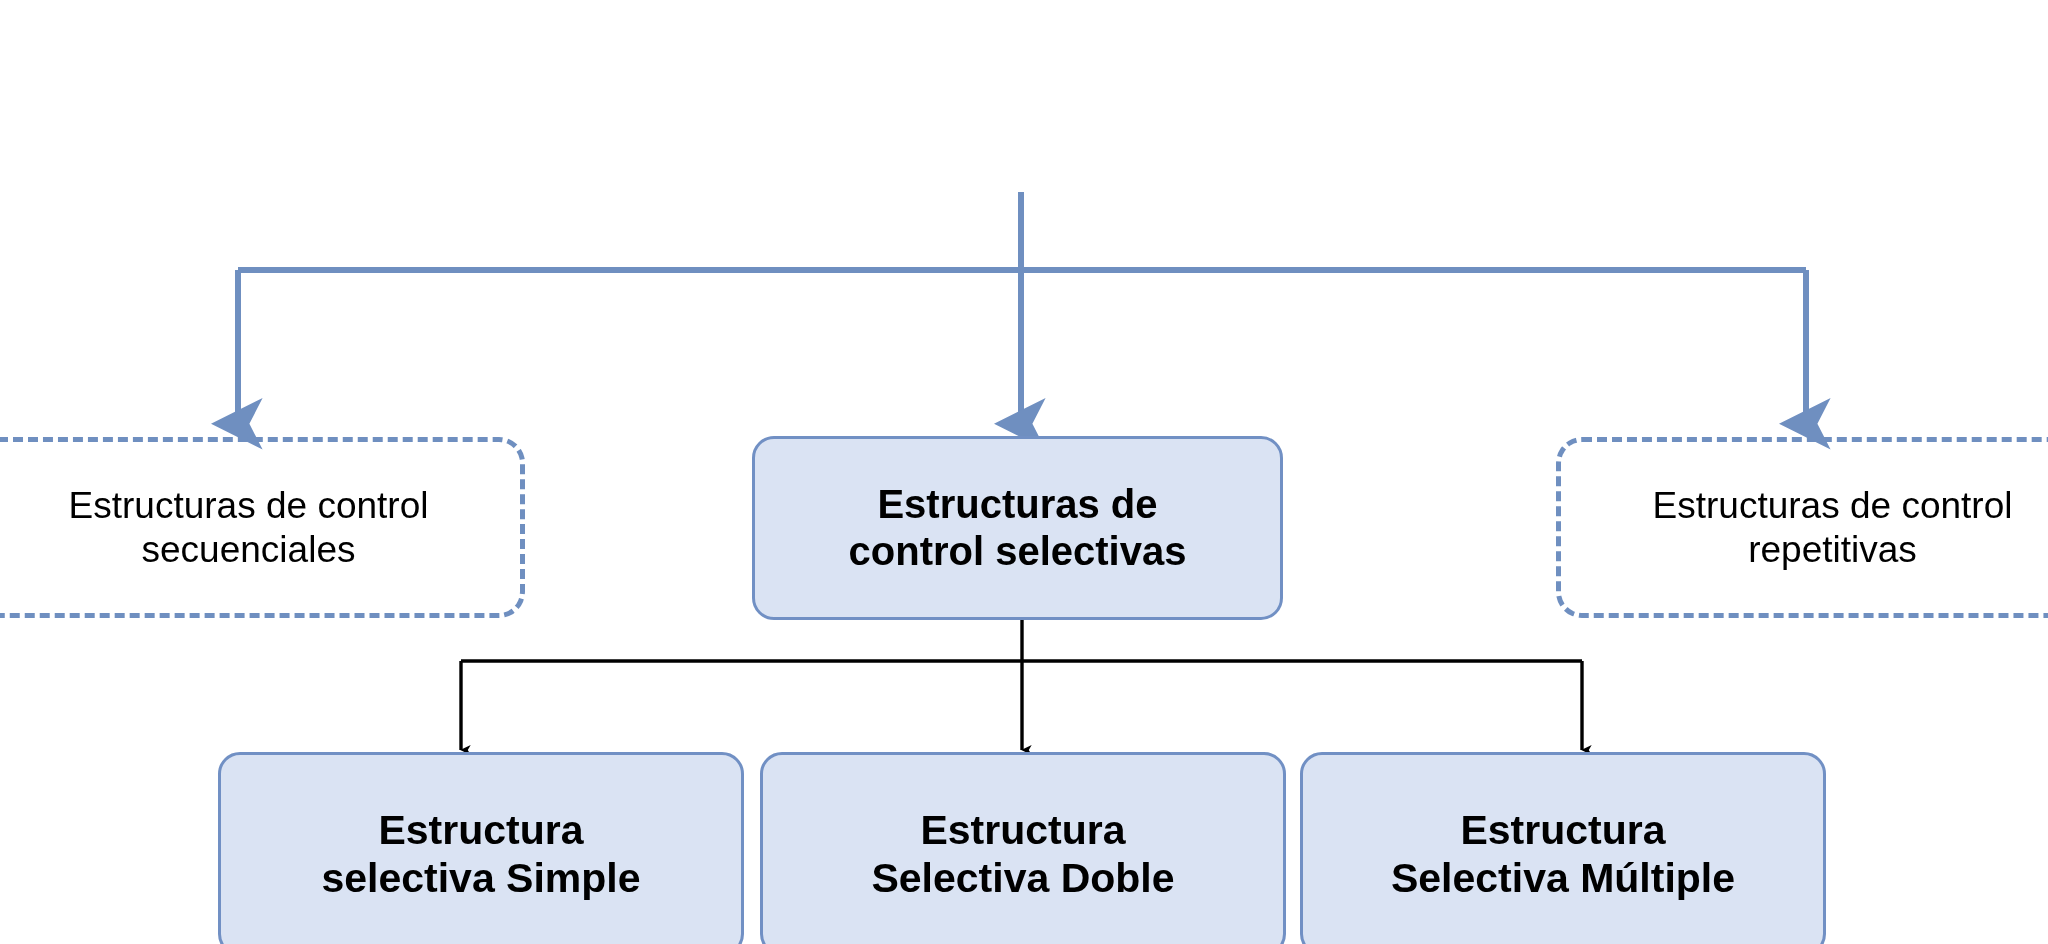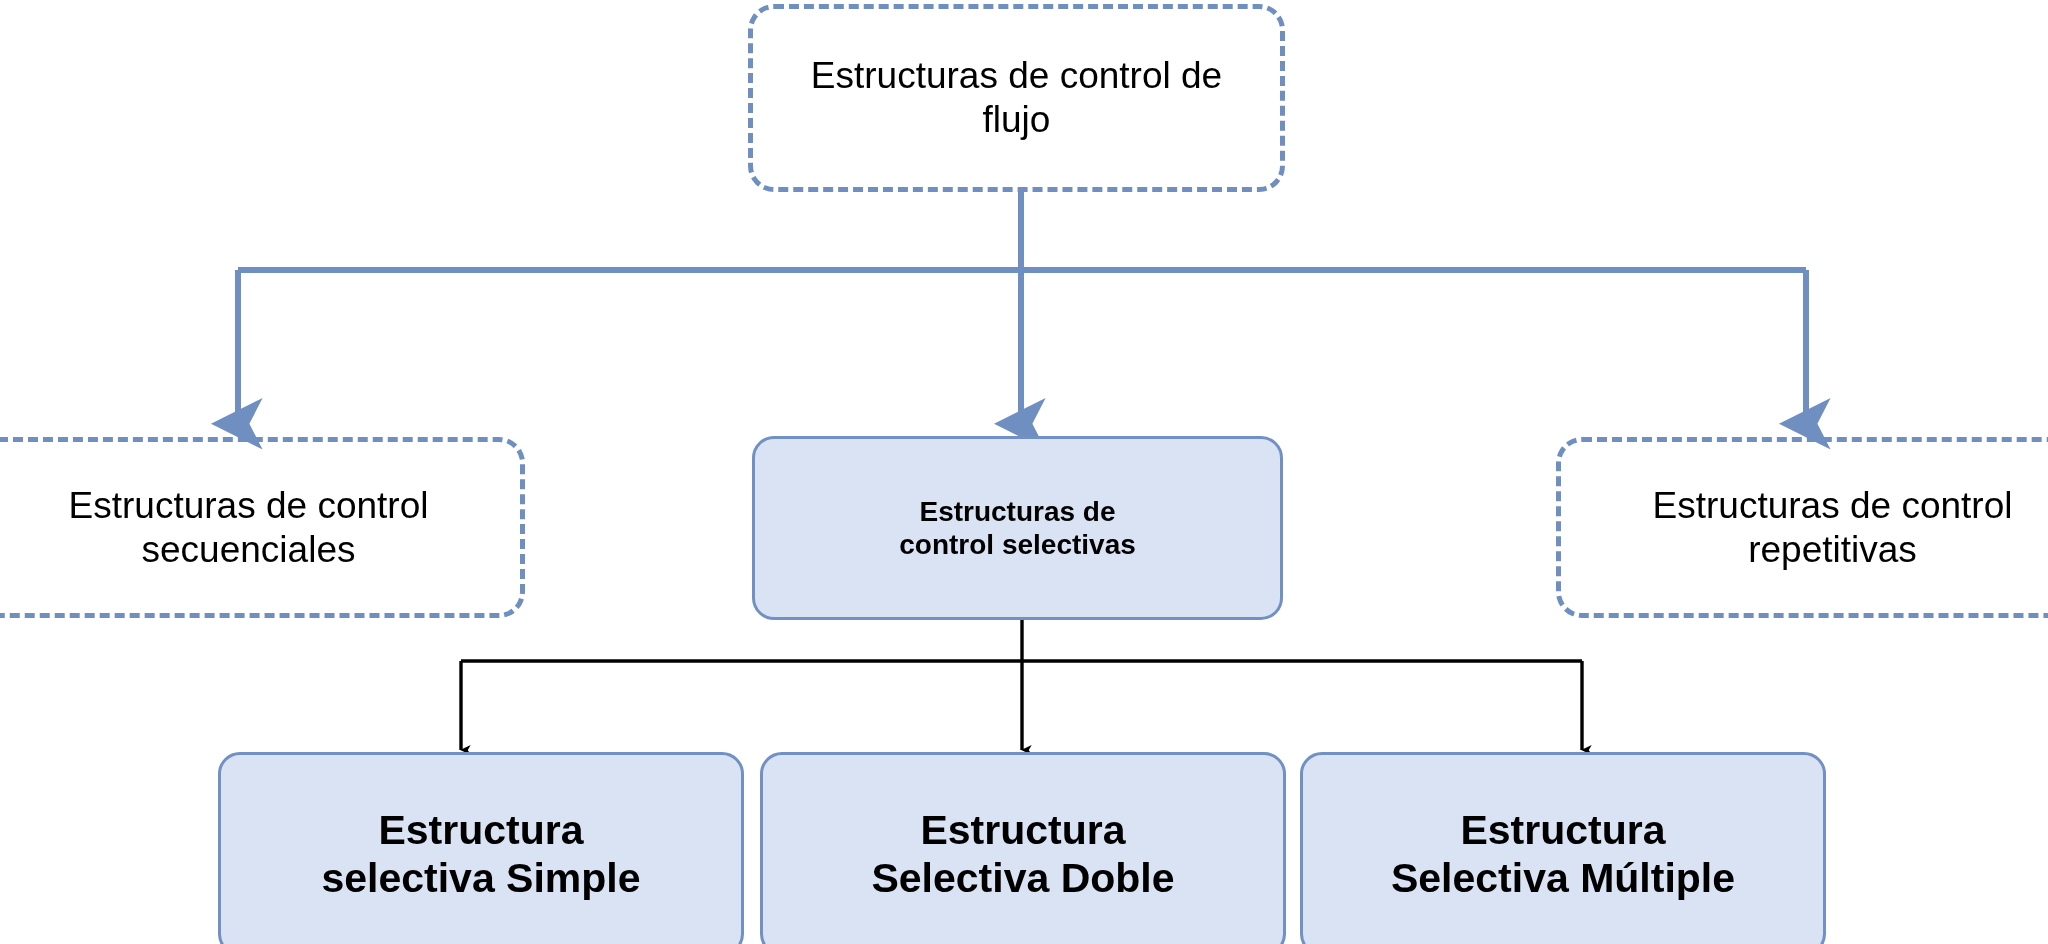--- a/index.html
+++ b/index.html
@@ -59,21 +59,21 @@
   #node-root{
     left:748px; top:4px; width:537px; height:188px;
     font-size:37px;
   }
   #node-secuenciales{
     left:-28px; top:437px; width:553px; height:181px;
     font-size:37px;
   }
   #node-selectivas{
     left:752px; top:436px; width:531px; height:184px;
-    font-size:28px;
+    font-size:40px;
   }
   #node-repetitivas{
     left:1556px; top:437px; width:553px; height:181px;
     font-size:37px;
   }
   #node-simple{
     left:218px; top:752px; width:526px; height:204px;
     font-size:41px;
   }
   #node-doble{
@@ -110,24 +110,20 @@
 
     <g stroke="#000000" stroke-width="3.4" fill="none">
       <path d="M1022,620 L1022,661"></path>
       <path d="M461,661 L1582,661"></path>
     </g>
     <path stroke="#000000" stroke-width="3.4" fill="none" marker-end="url(#arrow-black)" d="M461,661 L461,750"></path>
     <path stroke="#000000" stroke-width="3.4" fill="none" marker-end="url(#arrow-black)" d="M1022,661 L1022,750"></path>
     <path stroke="#000000" stroke-width="3.4" fill="none" marker-end="url(#arrow-black)" d="M1582,661 L1582,750"></path>
   </svg>
 
-  <div id="node-root" class="node dashed">
-    <span class="label">Estructuras de control de
-flujo</span>
-  </div>
 
   <div id="node-secuenciales" class="node dashed">
     <span class="label">Estructuras de control
 secuenciales</span>
   </div>
 
   <div id="node-selectivas" class="node solid">
     <span class="label">Estructuras de
 control selectivas</span>
   </div>

